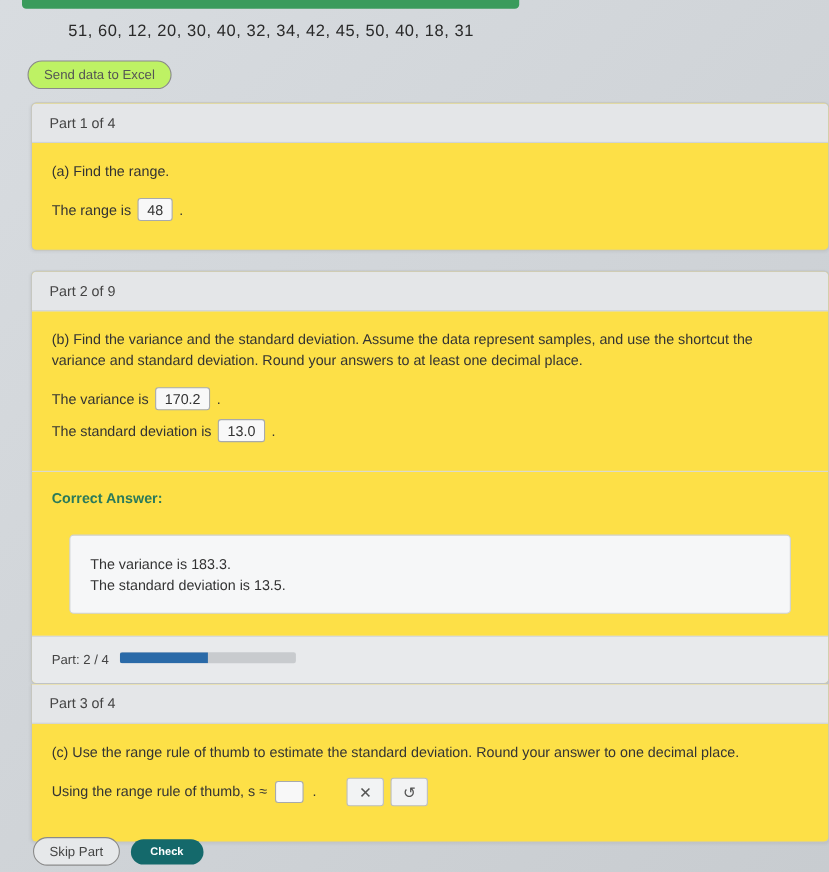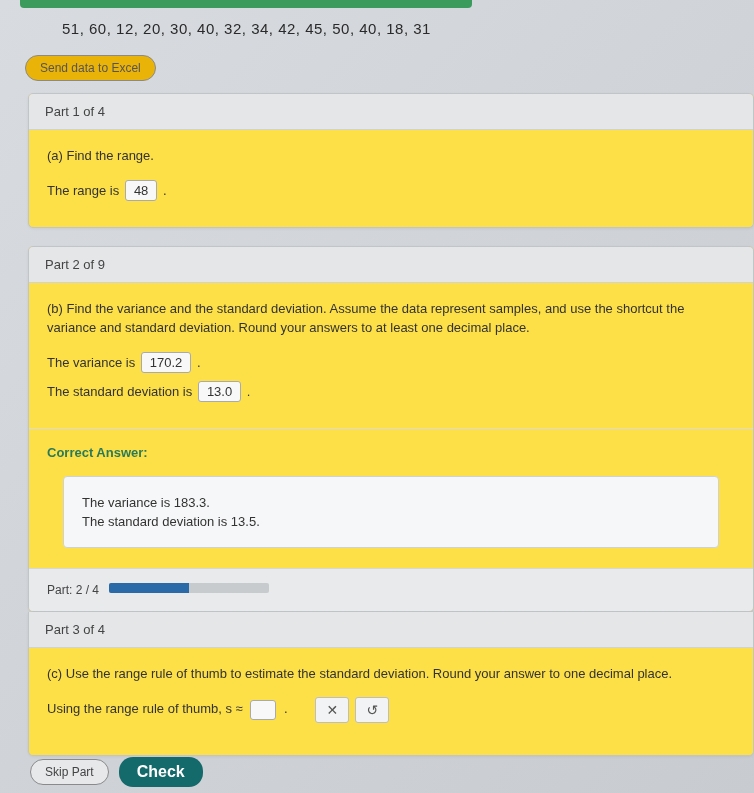--- a/index.html
+++ b/index.html
@@ -27,21 +27,21 @@
       color: #2a2a2a;
     }
     .send-excel-btn {
       display: inline-block;
       margin-left: 25px;
       padding: 5px 14px;
       border: 1px solid #8a8a8a;
       border-radius: 14px;
       font-size: 12px;
       color: #555;
-      background: #eab308;
+      background: #bef264;
     }
     .card {
       background: #fde047;
       border: 1px solid #c2c5c8;
       border-radius: 5px;
       margin: 18px 0 0 28px;
       box-shadow: 0 1px 3px rgba(0,0,0,0.06);
       overflow: hidden;
     }
     .card-header {
@@ -79,21 +79,21 @@
     }
     .correct-header {
       padding: 16px 18px 8px 18px;
       color: #2a7a5a;
       font-weight: bold;
       font-size: 13px;
     }
     .correct-box {
       border: 1px solid #cfd2d4;
       border-radius: 4px;
-      margin: 8px 34px 20px 34px;
+      margin: 18px 34px 20px 34px;
       padding: 14px 18px;
       background: #f6f7f8;
     }
     .correct-line {
       font-size: 13px;
       color: #333;
       margin: 4px 0;
     }
     .progress-section {
       padding: 14px 18px;
@@ -160,21 +160,21 @@
       background: #e6e8ea;
       font-size: 12px;
       color: #444;
     }
     .check-btn {
       padding: 6px 18px;
       border: none;
       border-radius: 14px;
       background: #14696b;
       color: #fff;
-      font-size: 16px;
+      font-size: 10px;
       font-weight: bold;
     }
     .c3 { border-top: none; border-radius: 0 0 5px 5px; margin-top: 0; }
     .squish { margin-top: 12px; }
   </style>
 </head>
 <body>
 
 
 

